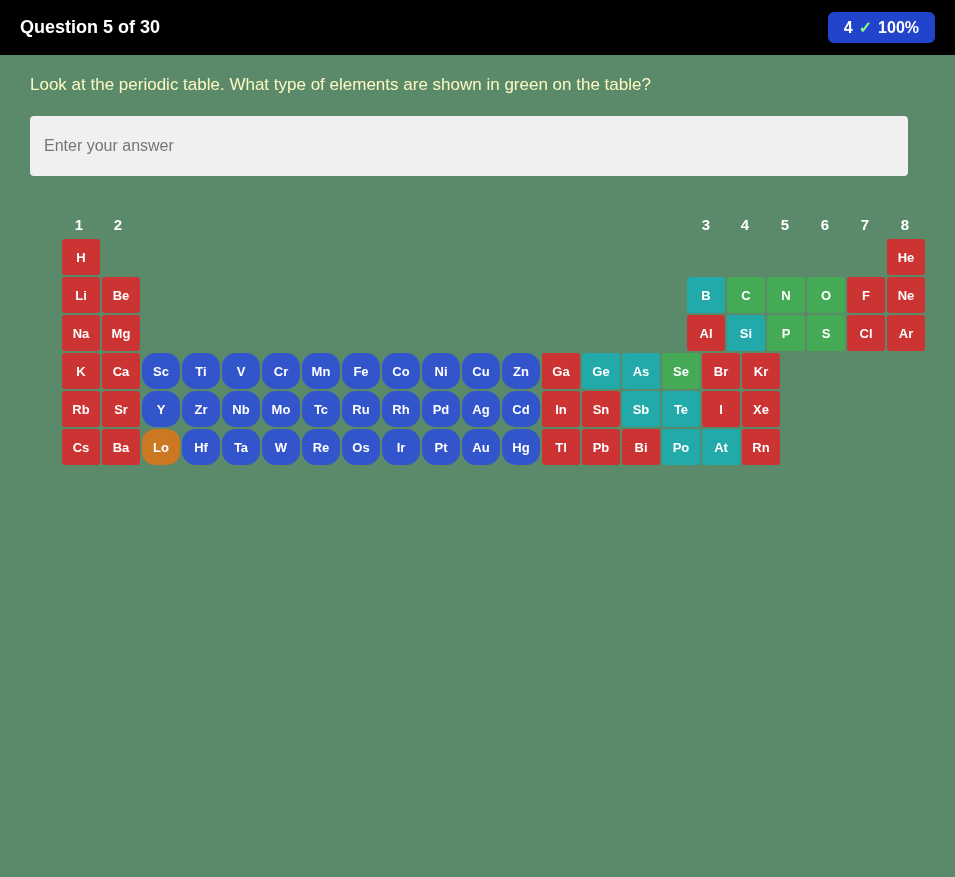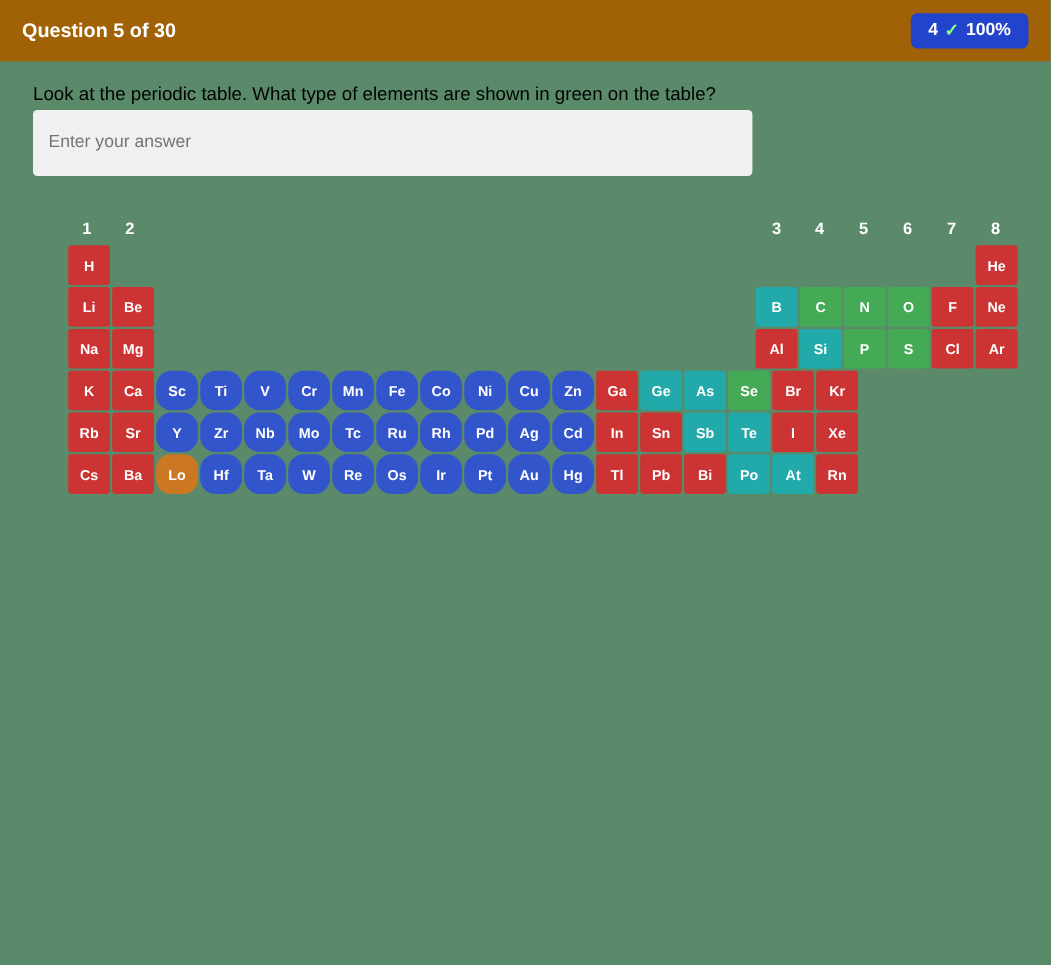--- a/index.html
+++ b/index.html
@@ -4,21 +4,21 @@
   <style>
     * { box-sizing: border-box; margin: 0; padding: 0; }
     body {
       font-family: Arial, sans-serif;
       background: #5a8a6a;
       min-height: 877px;
       width: 955px;
       overflow: hidden;
     }
     .top-bar {
-      background: #a16207;
+      background: #000000;
       padding: 12px 20px;
       display: flex;
       justify-content: space-between;
       align-items: center;
     }
     .question-label {
       color: white;
       font-size: 18px;
       font-weight: bold;
     }
@@ -34,27 +34,27 @@
       gap: 6px;
     }
     .checkmark {
       color: #88ff88;
     }
     .main-content {
       background: #5a8a6a;
       padding: 20px 30px;
     }
     .question-text {
-      color: #000000;
+      color: #fef9c3;
       font-size: 17px;
-      margin-bottom: 4px;
+      margin-bottom: 21px;
       font-weight: 500;
     }
     .answer-input {
-      width: 654px;
+      width: 878px;
       height: 60px;
       background: #f0f0f0;
       border: none;
       border-radius: 4px;
       padding: 10px 14px;
       font-size: 16px;
       color: #888;
       outline: none;
       margin-bottom: 30px;
     }

